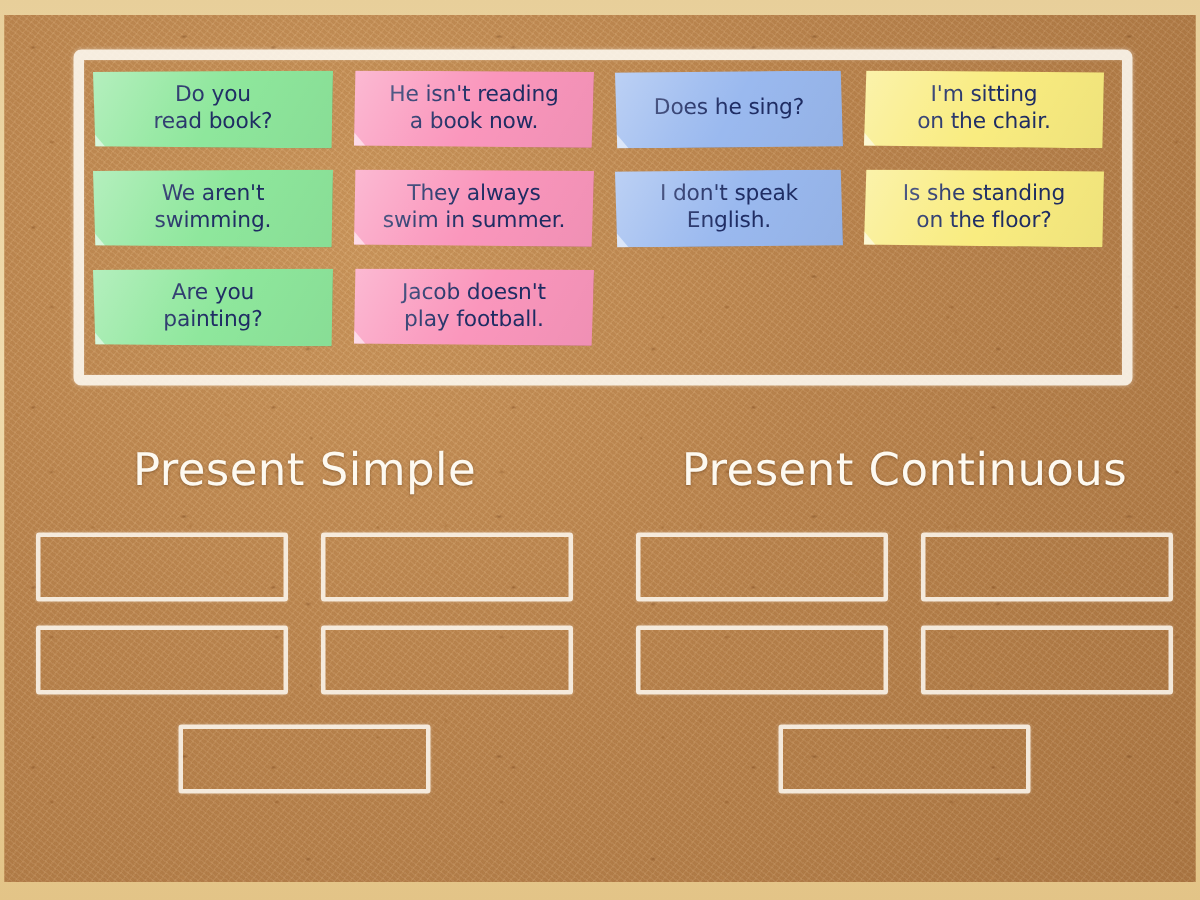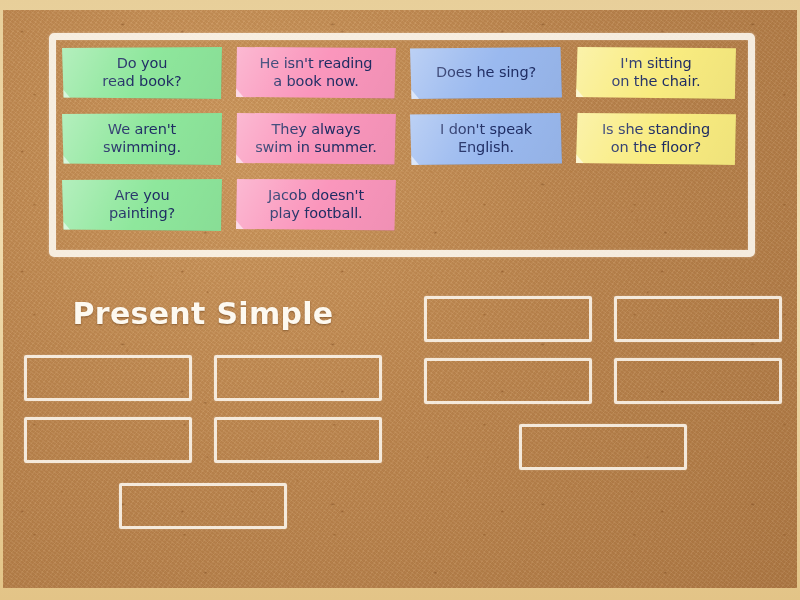--- a/index.html
+++ b/index.html
@@ -162,21 +162,21 @@
   .category {
     flex: 1;
     display: flex;
     flex-direction: column;
     align-items: center;
   }
 
   .category-title {
     font-family: "DejaVu Sans", sans-serif;
     font-size: 30px;
-    font-weight: 700;
+    font-weight: 400;
     color: #fdf9f0;
     letter-spacing: .3px;
     text-shadow: 0 1px 2px rgba(70,38,12,.45);
     margin-bottom: 24px;
     white-space: nowrap;
   }
 
   .slot-grid {
     display: flex;
     flex-wrap: wrap;
@@ -259,20 +259,21 @@
         <div class="slot-grid">
           <div class="slot"></div>
           <div class="slot"></div>
           <div class="slot"></div>
           <div class="slot"></div>
           <div class="slot last"></div>
         </div>
       </div>
 
       <div class="category">
+        <div class="category-title">Present Continuous</div>
         <div class="slot-grid">
           <div class="slot"></div>
           <div class="slot"></div>
           <div class="slot"></div>
           <div class="slot"></div>
           <div class="slot last"></div>
         </div>
       </div>
 
     </div>

